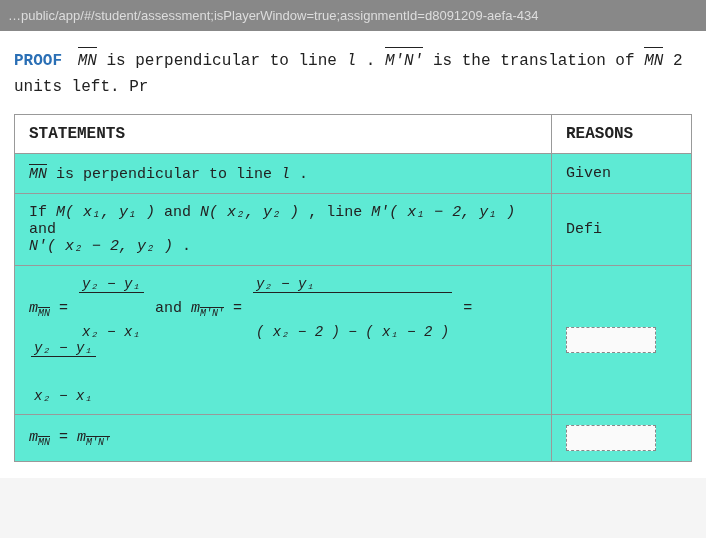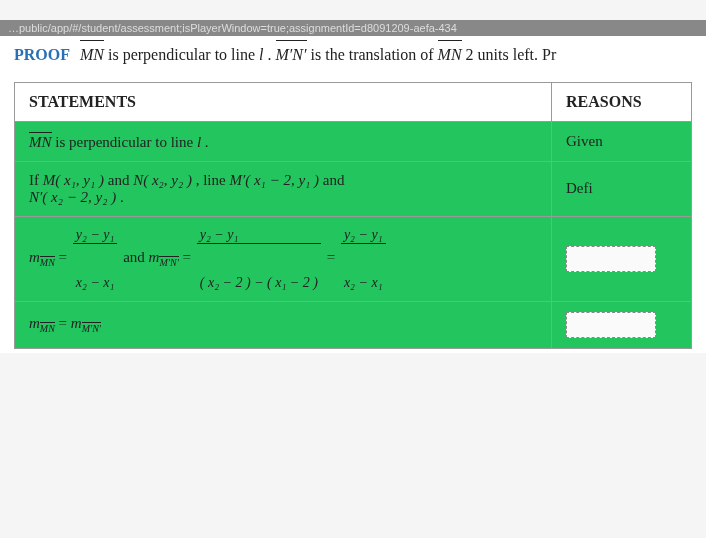--- a/index.html
+++ b/index.html
@@ -8,29 +8,29 @@
     background: #f5f5f5;
     width: 706px;
     height: 538px;
     overflow: hidden;
     color: #222;
   }
   .url-bar {
     background: #888;
     color: #ddd;
     font-family: Arial, sans-serif;
-    font-size: 11px;
-    padding: 2px 8px;
+    font-size: 13px;
+    padding: 8px 8px;
     white-space: nowrap;
     overflow: hidden;
-    margin-top: 20px;
   }
   .content {
-    padding: 4px 14px;
+    padding: 16px 14px;
     background: #fff;
+    font-family: Liberation Mono, monospace;
   }
   .proof-line {
     font-size: 16px;
     line-height: 1.6;
     margin-bottom: 6px;
   }
   .proof-label {
     font-weight: bold;
     color: #2a6fb5;
     margin-right: 6px;
@@ -41,21 +41,21 @@
     position: absolute;
     top: 0; left: 0; right: 0;
     border-top: 1.2px solid currentColor;
   }
   .italic { font-style: italic; }
   table.proof {
     border-collapse: collapse;
     width: 100%;
     margin-top: 14px;
     font-size: 15px;
-    background: #22c55e;
+    background: #5eead4;
   }
   table.proof th, table.proof td {
     border: 1px solid #999;
     padding: 10px 14px;
     text-align: left;
     vertical-align: middle;
   }
   table.proof th {
     font-weight: bold;
     font-size: 16px;

